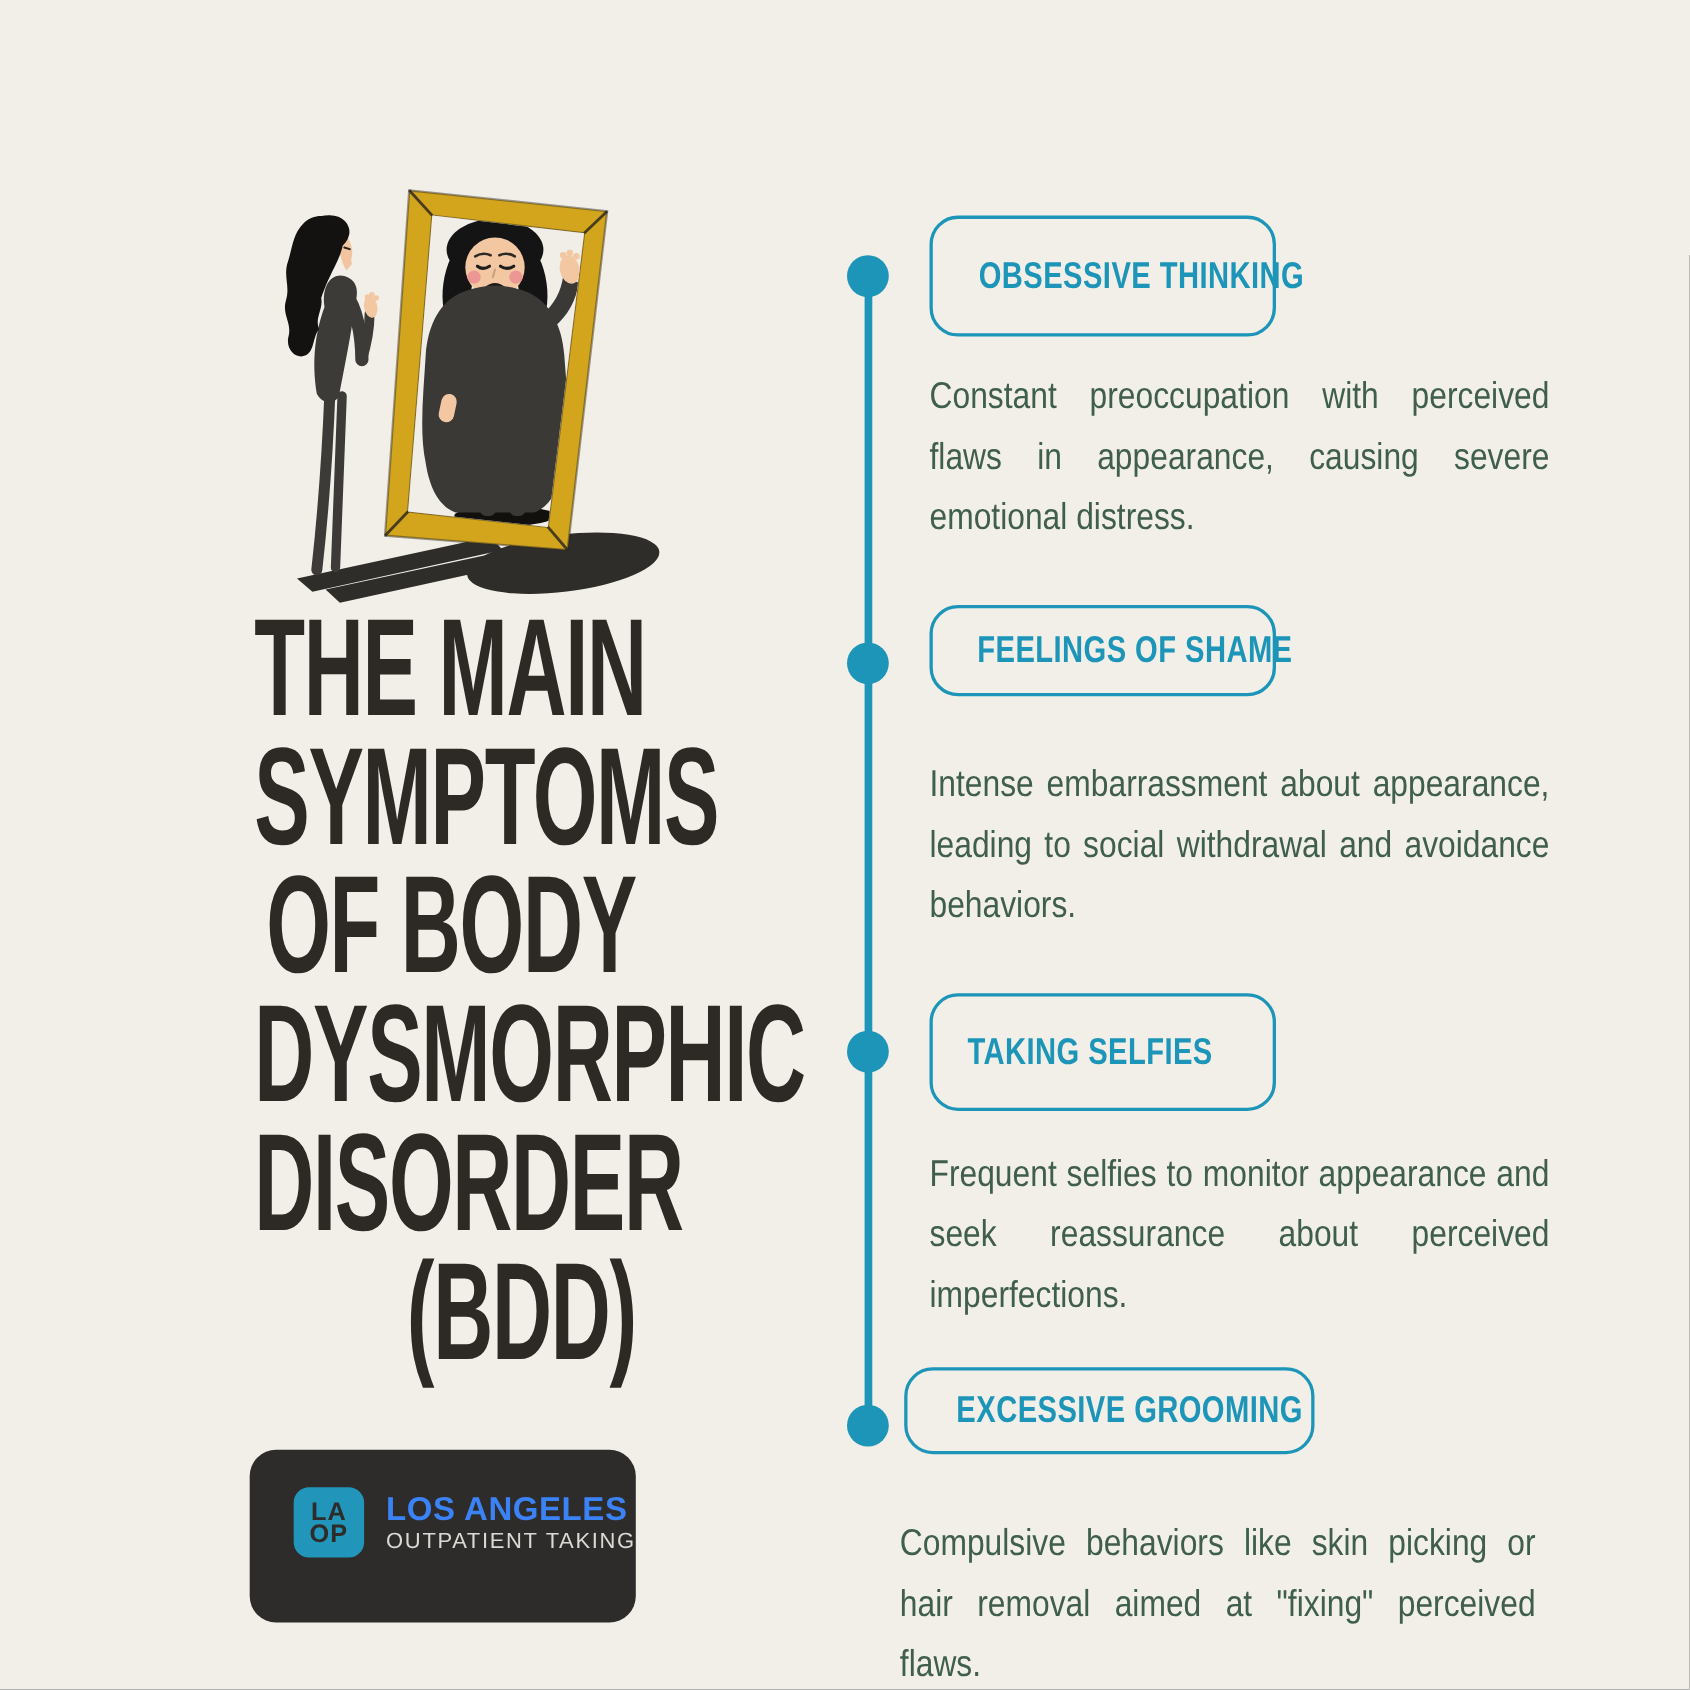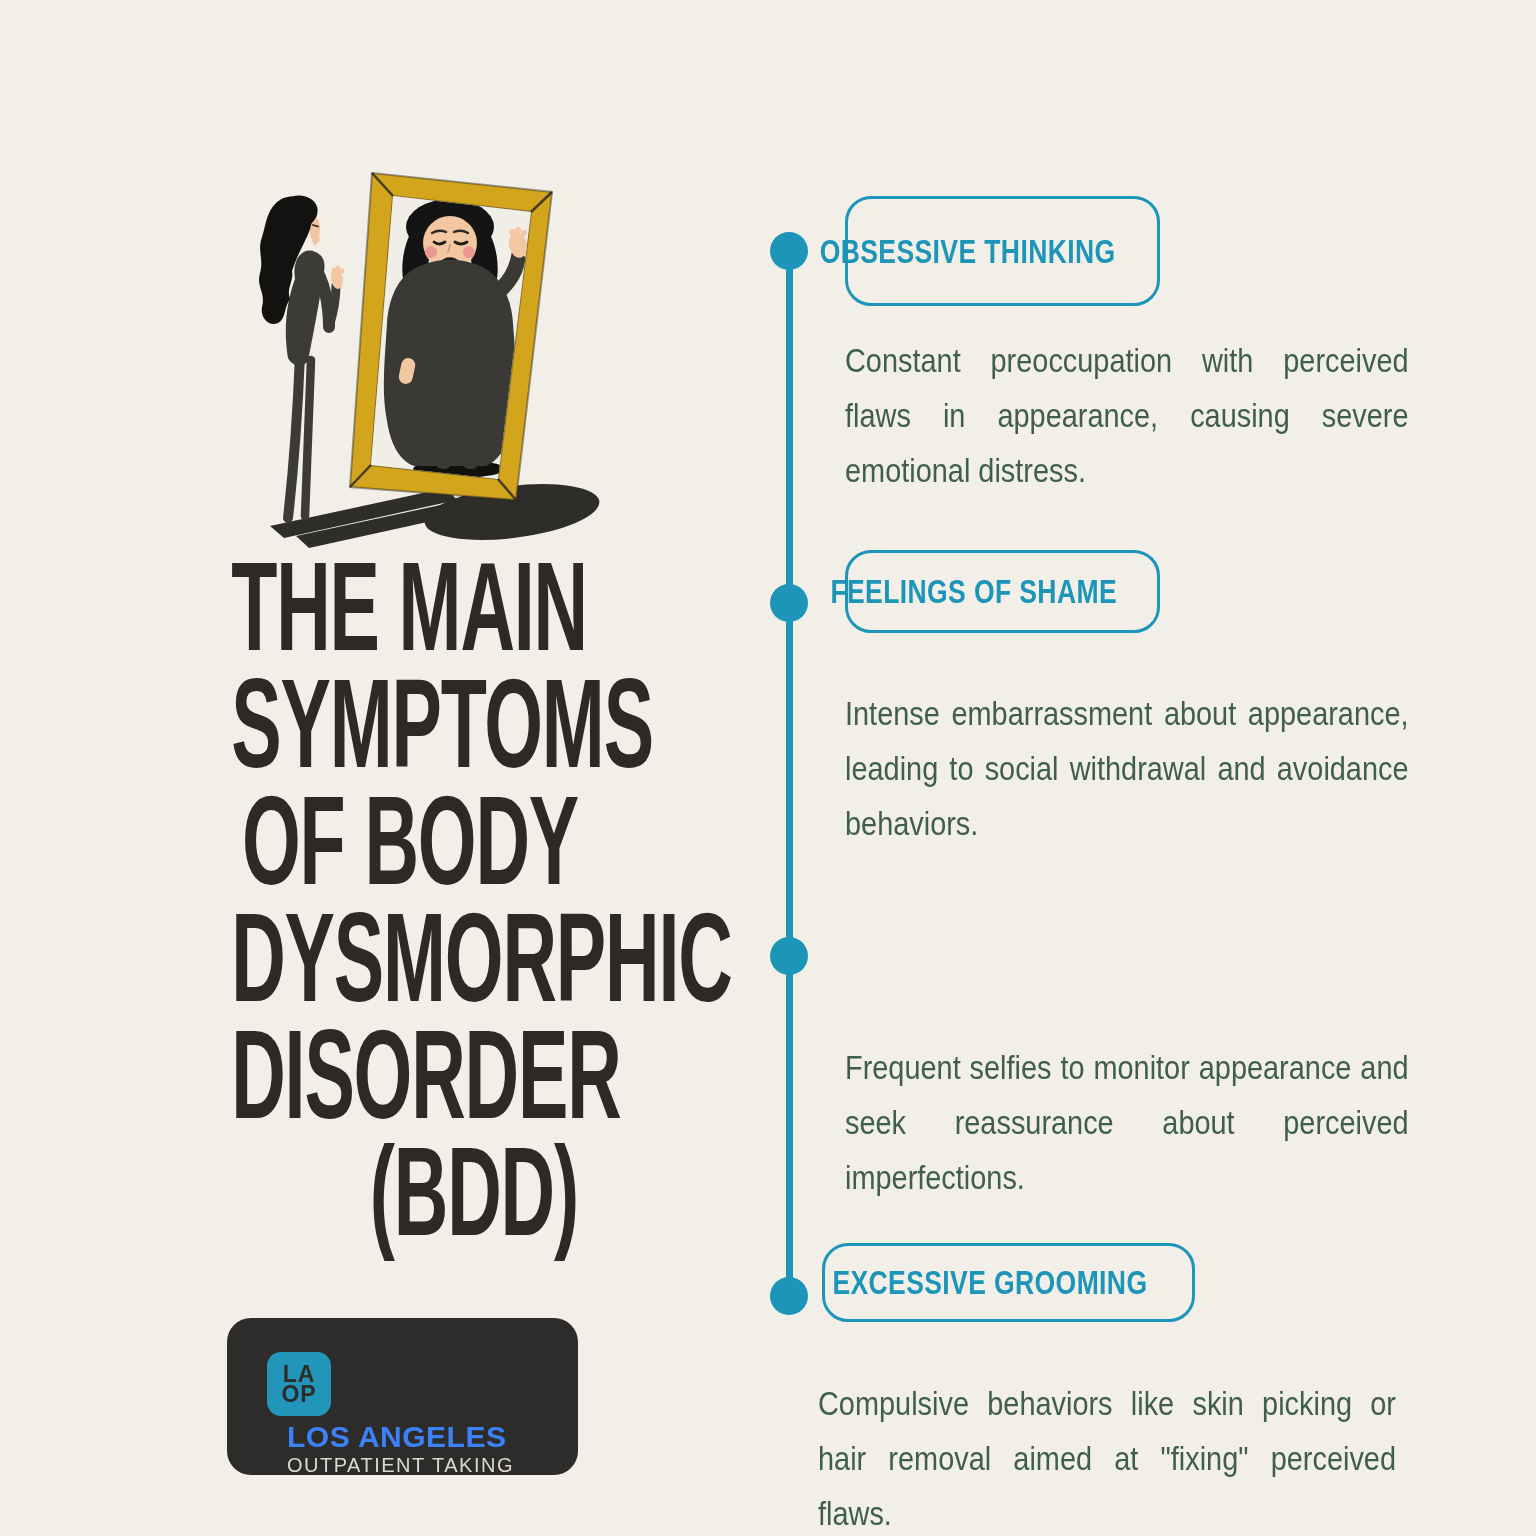--- a/index.html
+++ b/index.html
@@ -15,41 +15,40 @@
     text-align:right;color:#2d2a26;
     font-weight:bold;font-size:126px;line-height:117px;
     transform:scaleX(0.60);transform-origin:top right;
     letter-spacing:-2px;white-space:nowrap;
   }
   .logo{
     position:absolute;left:227px;top:1318px;width:351px;height:157px;
     background:#2d2c2a;border-radius:24px;
     display:flex;align-items:flex-start;box-sizing:border-box;
     padding:34px 0 0 40px;
-    flex-direction:column;
   }
   .logo-badge{
     width:64px;height:64px;background:#2196ba;border-radius:14px;
     display:flex;flex-direction:column;align-items:center;justify-content:center;
     color:#2d2c2a;font-weight:bold;font-size:23px;line-height:0.88;
     letter-spacing:1px;flex:0 0 auto;
   }
   .logo-text{margin-left:20px;padding-top:6px;}
   .logo-name{color:#3b82f6;font-weight:bold;font-size:30px;letter-spacing:0.5px;line-height:30px;}
   .logo-sub{color:#dcd9d4;font-weight:normal;font-size:20px;letter-spacing:1.5px;line-height:26px;}
   
   .tl-line{position:absolute;left:786px;top:251px;width:7px;height:1045px;background:#1d95b8;}
   .tl-dot{position:absolute;width:38px;height:38px;border-radius:50%;background:#1d95b8;}
   .dot-1{left:770px;top:232px;}
   .dot-2{left:770px;top:584px;}
   .dot-3{left:770px;top:937px;}
   .dot-4{left:770px;top:1277px;}
   .tl-box{
     position:absolute;border:3px solid #1d95b8;border-radius:26px;
-    background:transparent;display:flex;align-items:center;justify-content:flex-end;
+    background:transparent;display:flex;align-items:center;justify-content:flex-start;
     box-sizing:border-box;
   }
   .box-1{left:845px;top:196px;width:315px;height:110px;}
   .box-2{left:845px;top:550px;width:315px;height:83px;}
   .box-3{left:845px;top:903px;width:315px;height:107px;}
   .box-4{left:822px;top:1243px;width:373px;height:79px;}
   .tl-label{
     color:#1d95b8;font-weight:bold;font-size:34px;letter-spacing:0.5px;
     transform:scaleX(0.78);white-space:nowrap;
   }
@@ -177,20 +176,23 @@
   <div class="tl-box box-1">
     <span class="tl-label">OBSESSIVE THINKING</span>
   </div>
   <div class="tl-desc desc-1">Constant preoccupation with perceived flaws in appearance, causing severe emotional distress.</div>
 
   <div class="tl-box box-2">
     <span class="tl-label">FEELINGS OF SHAME</span>
   </div>
   <div class="tl-desc desc-2">Intense embarrassment about appearance, leading to social withdrawal and avoidance behaviors.</div>
 
+  <div class="tl-box box-3">
+    <span class="tl-label">TAKING SELFIES</span>
+  </div>
   <div class="tl-desc desc-3">Frequent selfies to monitor appearance and seek reassurance about perceived imperfections.</div>
 
   <div class="tl-box box-4">
     <span class="tl-label">EXCESSIVE GROOMING</span>
   </div>
   <div class="tl-desc desc-4">Compulsive behaviors like skin picking or hair removal aimed at "fixing" perceived flaws.</div>
 
 </div>
 
 </body></html>

